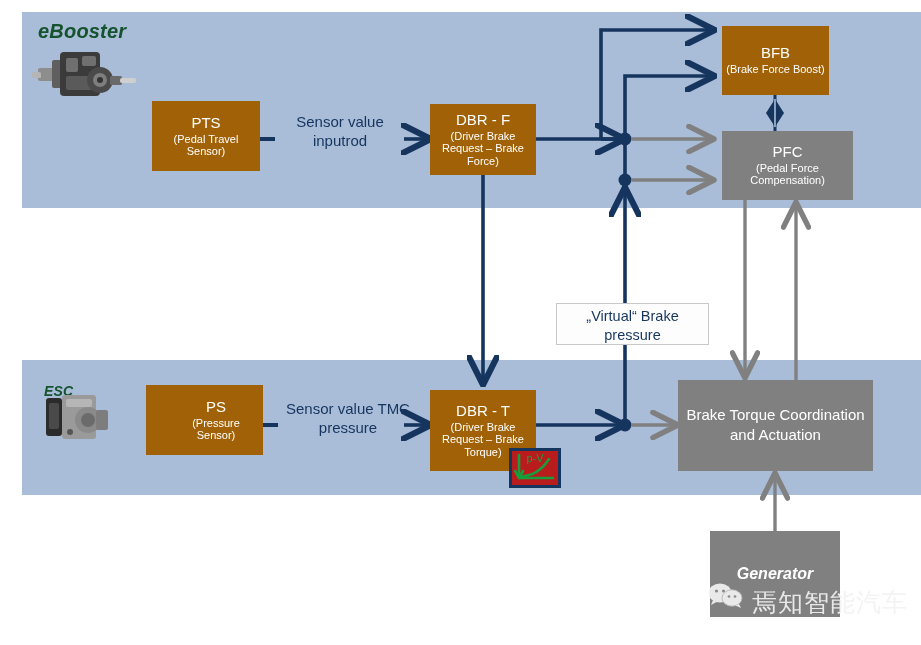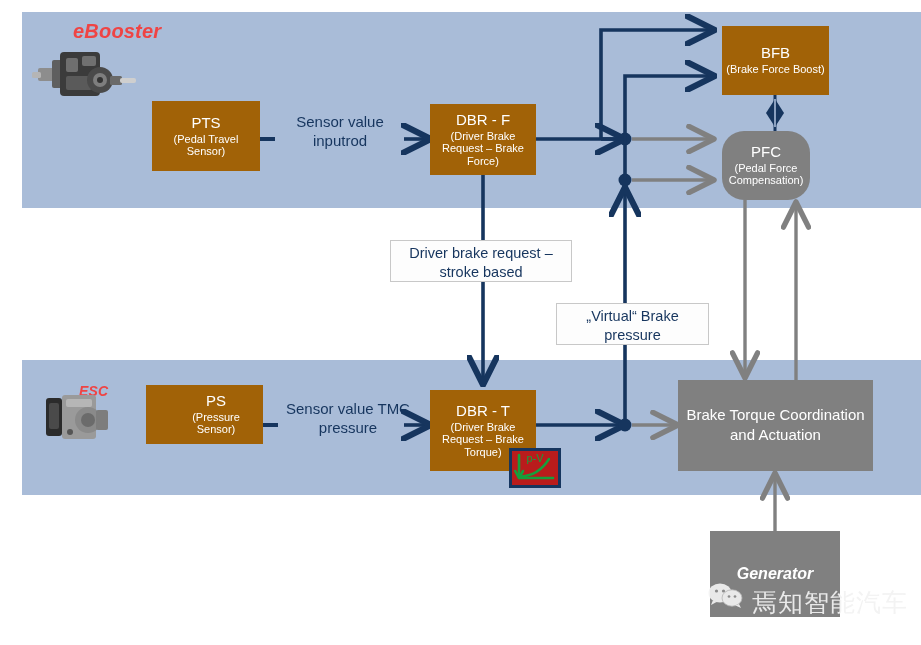--- a/index.html
+++ b/index.html
@@ -9,42 +9,42 @@
   }
   #stage{position:absolute;left:0;top:0;width:921px;height:645px;}
 
   
   .panel{position:absolute;background:#a9bcd8;}
   #panel-ebooster{left:22px;top:12px;width:899px;height:196px;}
   #panel-esc{left:22px;top:360px;width:899px;height:135px;}
 
   .panel-title{
     position:absolute;font-style:italic;font-weight:bold;
-    color:#ef4444;letter-spacing:.2px;margin-left:35px;
+    color:#14532d;letter-spacing:.2px;
   }
   #title-ebooster{left:38px;top:20px;font-size:20px;}
   #title-esc{left:44px;top:383px;font-size:14px;}
 
   
   .box{
     position:absolute;display:flex;flex-direction:column;
     align-items:center;justify-content:center;
     color:#ffffff;text-align:center;line-height:1.12;
     box-sizing:border-box;padding:2px 4px;
   }
   .box .b-main{font-size:15px;margin-bottom:1px;}
   .box .b-sub{font-size:11px;}
   .blue{background:#a16207;}
   .gray{background:#808080;}
 
   #box-pts{left:152px;top:101px;width:108px;height:70px;}
   #box-dbrf{left:430px;top:104px;width:106px;height:71px;}
   #box-bfb{left:722px;top:26px;width:107px;height:69px;}
-  #box-pfc{left:722px;top:131px;width:88px;height:69px;border-radius:22px;}
-  #box-ps{left:146px;top:385px;width:117px;height:59px;padding-left:27px;}
+  #box-pfc{left:722px;top:131px;width:131px;height:69px;}
+  #box-ps{left:146px;top:385px;width:117px;height:70px;padding-left:27px;}
   #box-dbrt{left:430px;top:390px;width:106px;height:81px;}
   #box-btca{left:678px;top:380px;width:195px;height:91px;}
   #box-btca .b-main{font-size:15px;line-height:1.35;}
   #box-generator{left:710px;top:531px;width:130px;height:86px;}
   #box-generator .b-main{font-size:16px;font-style:italic;font-weight:bold;}
 
   
   .flabel{
     position:absolute;color:#16355e;text-align:center;
     font-size:15px;line-height:1.25;
@@ -209,21 +209,20 @@
     <span class="b-main">Brake Torque Coordination and Actuation</span>
   </div>
 
   <div class="box gray" id="box-generator">
     <span class="b-main">Generator</span>
   </div>
 
   <div class="flabel" id="lbl-sensor-1">Sensor value inputrod</div>
   <div class="flabel" id="lbl-sensor-2">Sensor value TMC pressure</div>
 
-  <div class="callout" id="callout-stroke">Driver brake request – stroke based</div>
   <div class="callout" id="callout-virtual">„Virtual“ Brake pressure</div>
 
   <div id="icon-pv">
     <svg viewBox="0 0 46 34">
       <path d="M7,4 L7,27 L41,27" fill="none" stroke="#16a03c" stroke-width="2.6" stroke-linecap="round" stroke-linejoin="round"></path>
       <path d="M3.2,20 L7,27 L11,20" fill="none" stroke="#16a03c" stroke-width="2.6" stroke-linecap="round" stroke-linejoin="round"></path>
       <path d="M9,25.5 C20,25 30,19 37,8" fill="none" stroke="#16a03c" stroke-width="2.4" stroke-linecap="round"></path>
       <text x="23" y="11" font-family="Liberation Sans, sans-serif" font-size="11" fill="#16a03c" text-anchor="middle">p-V</text>
     </svg>
   </div>

